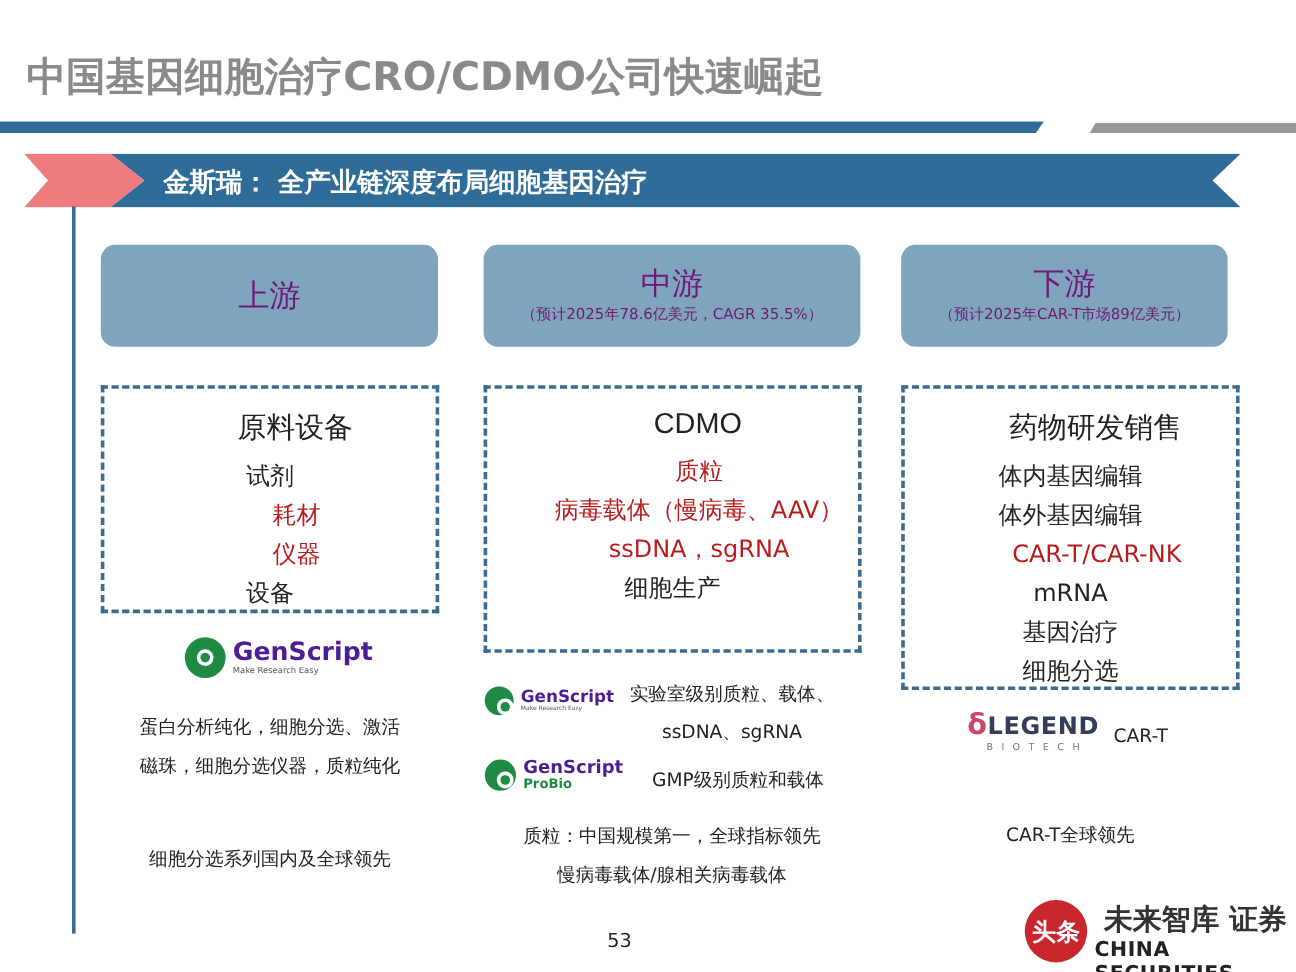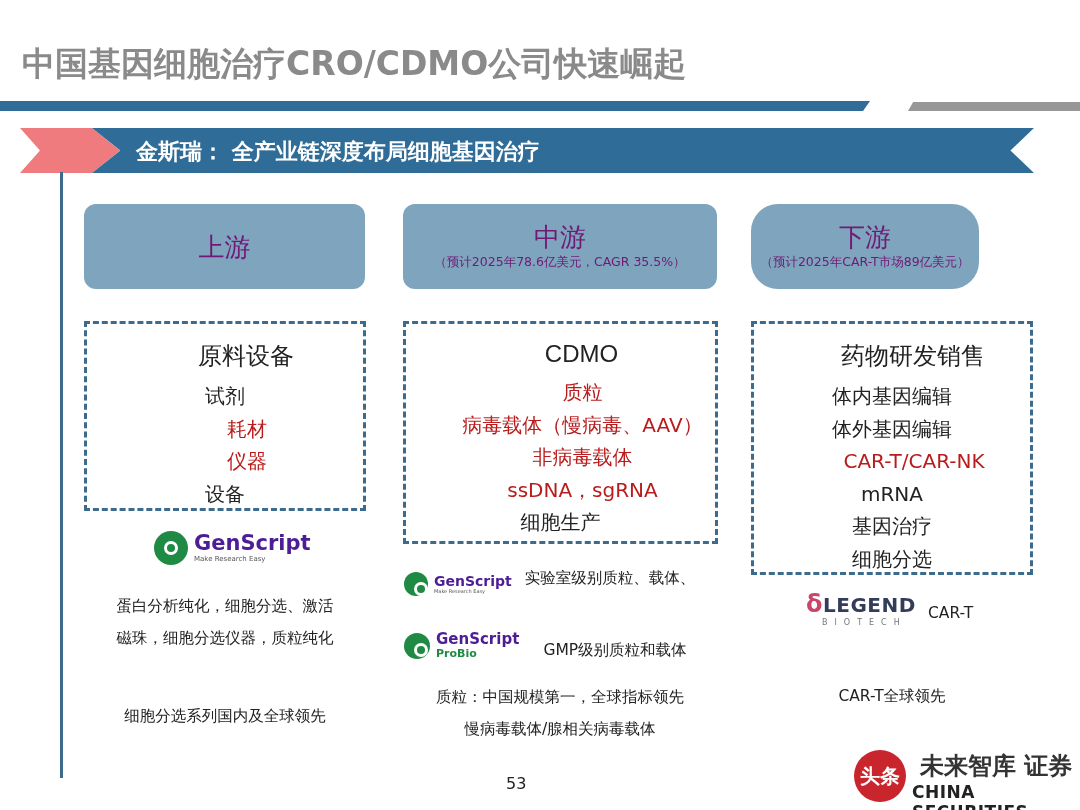--- a/index.html
+++ b/index.html
@@ -103,38 +103,37 @@
 <div class="banner-text">金斯瑞： 全产业链深度布局细胞基因治疗</div>
 <div class="timeline-line"></div>
 
 <div class="stage" style="left:84px; width:281px;">
   <div class="stage-name">上游</div>
 </div>
 <div class="stage" style="left:403px; width:314px;">
   <div class="stage-name">中游</div>
   <div class="stage-sub">（预计2025年78.6亿美元，CAGR 35.5%）</div>
 </div>
-<div class="stage" style="left:751px; width:228px;border-radius:27px;">
+<div class="stage" style="left:751px; width:272px;">
   <div class="stage-name">下游</div>
   <div class="stage-sub">（预计2025年CAR-T市场89亿美元）</div>
 </div>
 
 <div class="dash-box" style="left:84px; top:321px; width:282px; height:190px;">
   <div class="box-title">原料设备</div>
   <div class="item">试剂</div>
   <div class="item red">耗材</div>
   <div class="item red">仪器</div>
   <div class="item">设备</div>
 </div>
 
 <div class="dash-box" style="left:403px; top:321px; width:315px; height:223px;">
   <div class="box-title" style="font-family:'Liberation Sans',sans-serif;">CDMO</div>
   <div class="item red">质粒</div>
   <div class="item red">病毒载体（慢病毒、AAV）</div>
-  <div class="item red">非病毒载体</div>
   <div class="item red">ssDNA，sgRNA</div>
   <div class="item">细胞生产</div>
 </div>
 
 <div class="dash-box" style="left:751px; top:321px; width:282px; height:254px;">
   <div class="box-title">药物研发销售</div>
   <div class="item">体内基因编辑</div>
   <div class="item">体外基因编辑</div>
   <div class="item red">CAR-T/CAR-NK</div>
   <div class="item">mRNA</div>
@@ -157,20 +156,21 @@
 
 <div class="logo" style="left:404px; top:572px;">
   <div class="drop" style="width:24px;height:24px;"></div>
   <div class="logo-text">
     <span class="gs-name" style="font-size:14px;">GenScript</span>
     <span class="gs-tag" style="font-size:5px; margin-top:1px;">Make Research Easy</span>
   </div>
 </div>
 <div class="desc" style="left:505px; top:562px; width:210px;">
   <div>实验室级别质粒、载体、</div>
+  <div>ssDNA、sgRNA</div>
 </div>
 <div class="logo" style="left:404px; top:632px;">
   <div class="drop" style="width:26px;height:26px;"></div>
   <div class="logo-text">
     <span class="gs-name" style="font-size:15px;">GenScript</span>
     <span class="gs-probio" style="font-size:11px; margin-top:1px;">ProBio</span>
   </div>
 </div>
 <div class="desc" style="left:520px; top:634px; width:190px;">GMP级别质粒和载体</div>
 <div class="desc" style="left:400px; top:681px; width:320px;">

